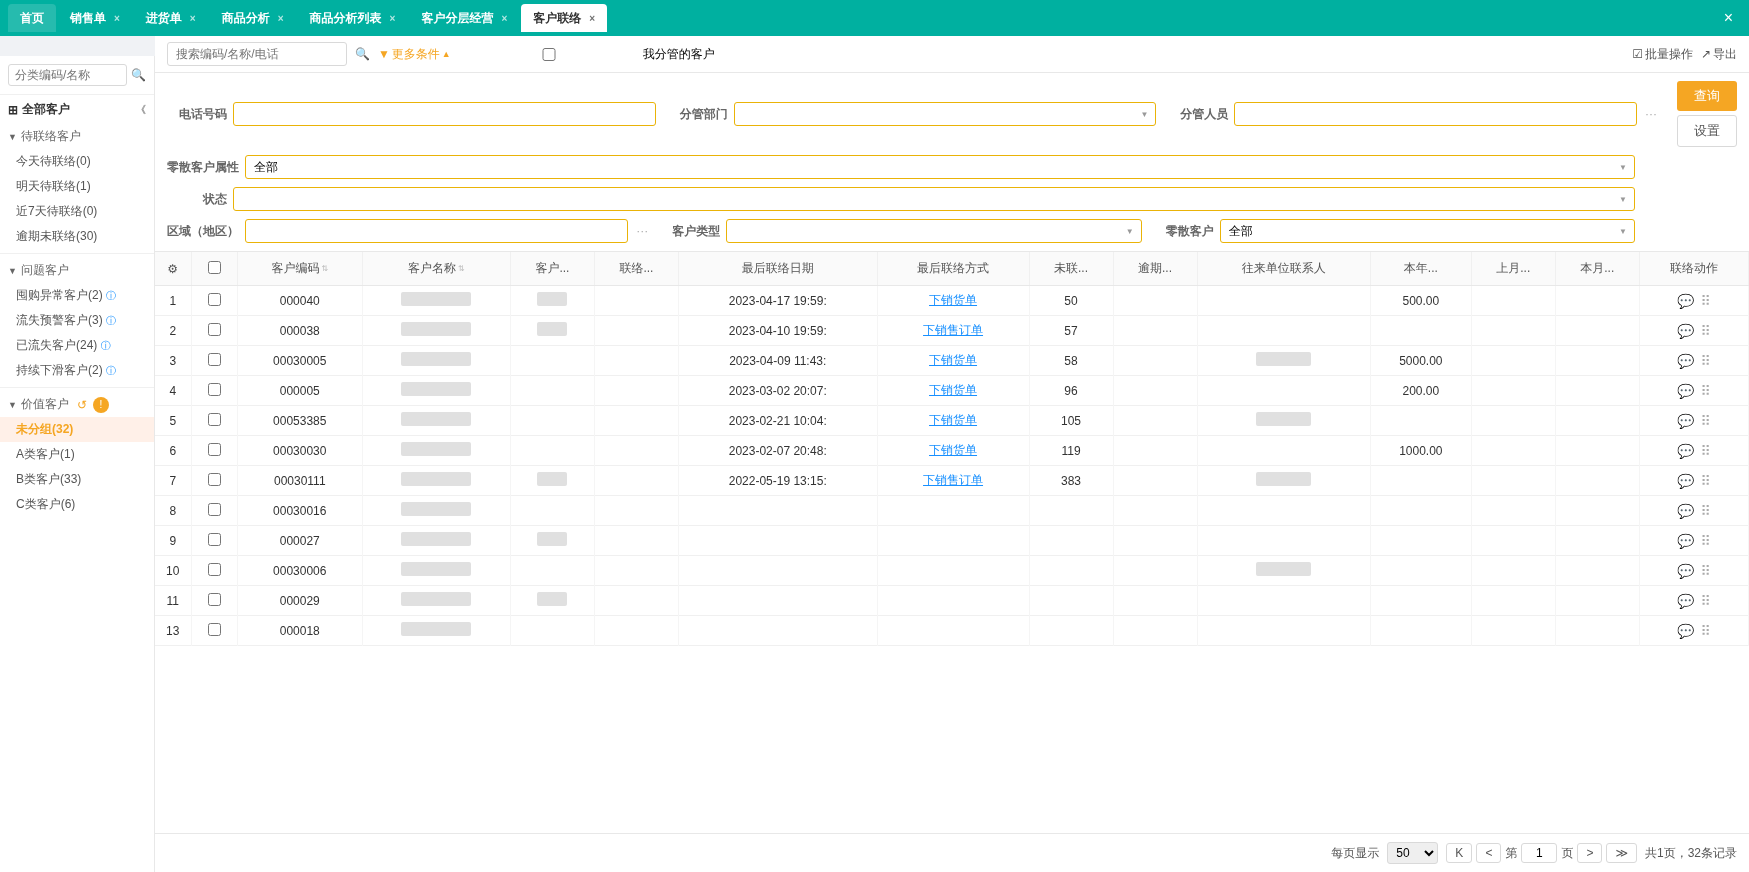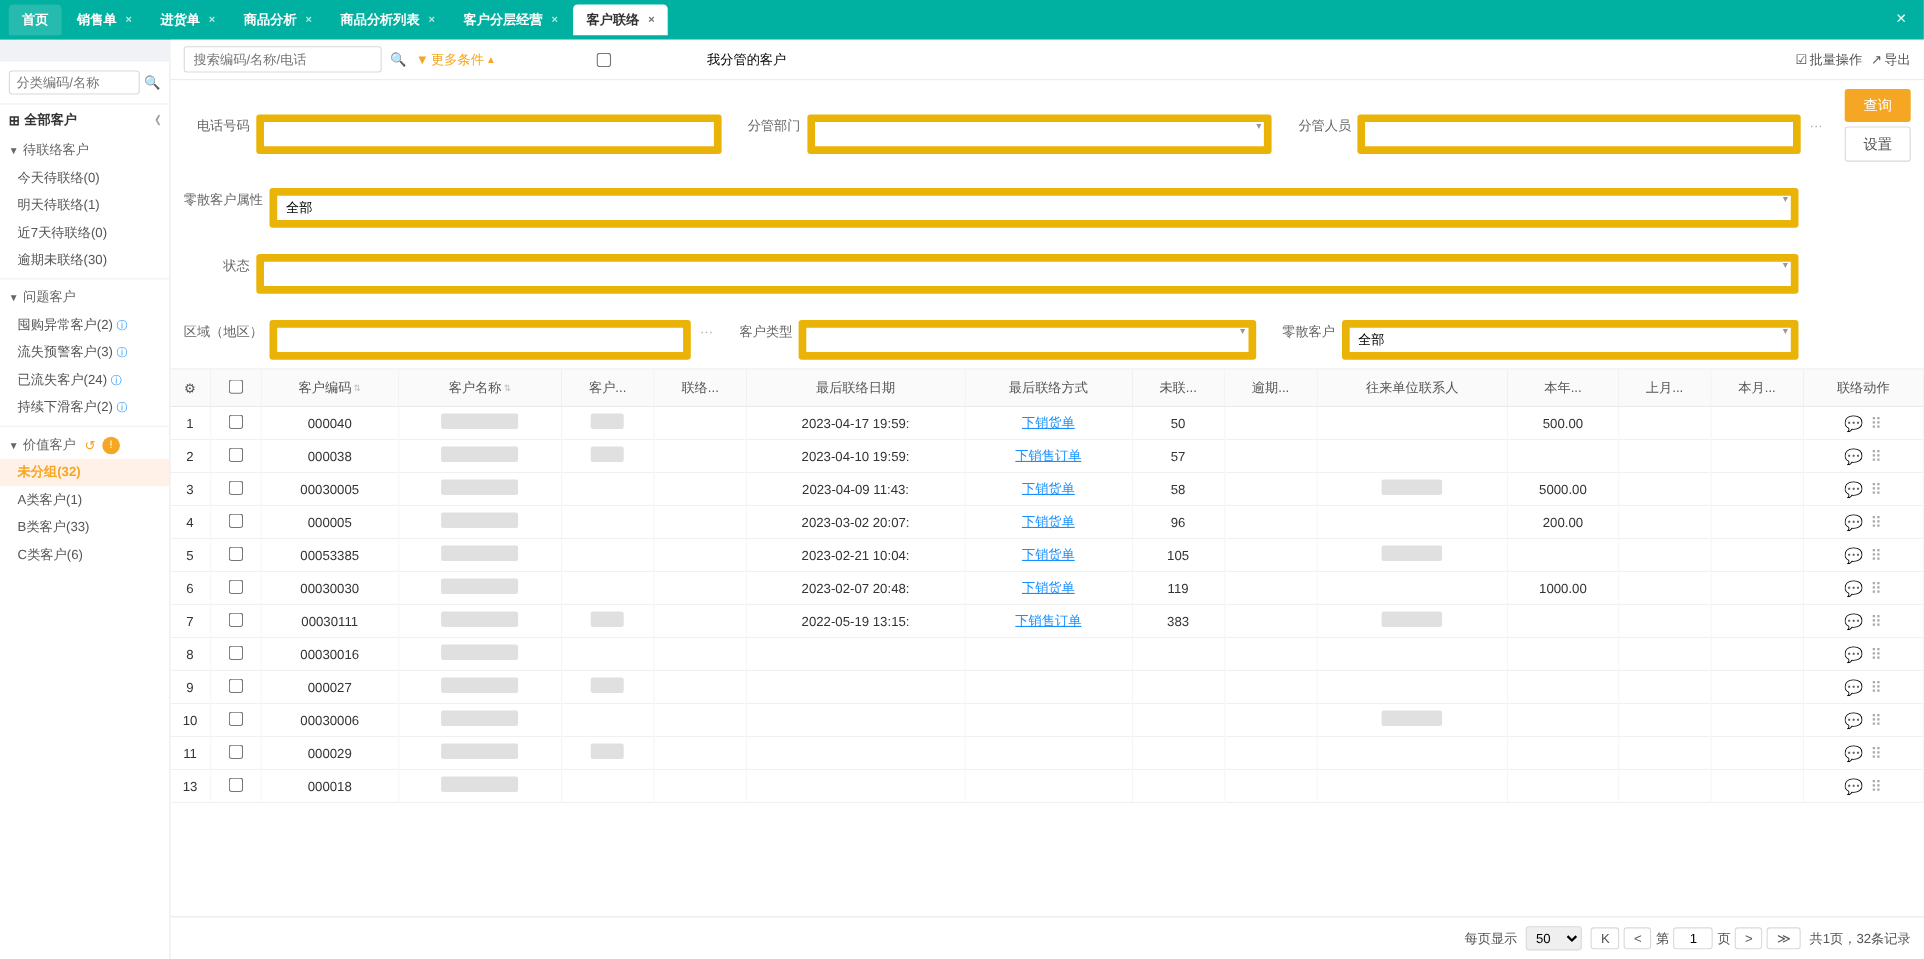--- a/index.html
+++ b/index.html
@@ -184,30 +184,30 @@
       display: flex;
       align-items: center;
       gap: 6px;
       flex: 1;
     }
     .filter-label {
       color: #666;
       white-space: nowrap;
       min-width: 60px;
       text-align: right;
+      font-weight: bold;
     }
     .filter-input {
-      border: 7px solid #eab308;
+      border: 1px solid #eab308;
       border-radius: 3px;
       padding: 4px 8px;
       font-size: 12px;
       flex: 1;
       outline: none;
       background: #fff;
-      margin-top: 16px;
     }
     .select-wrapper {
       position: relative;
       flex: 1;
       display: flex;
       align-items: center;
     }
     .select-wrapper::after {
       content: '▼';
       font-size: 8px;

